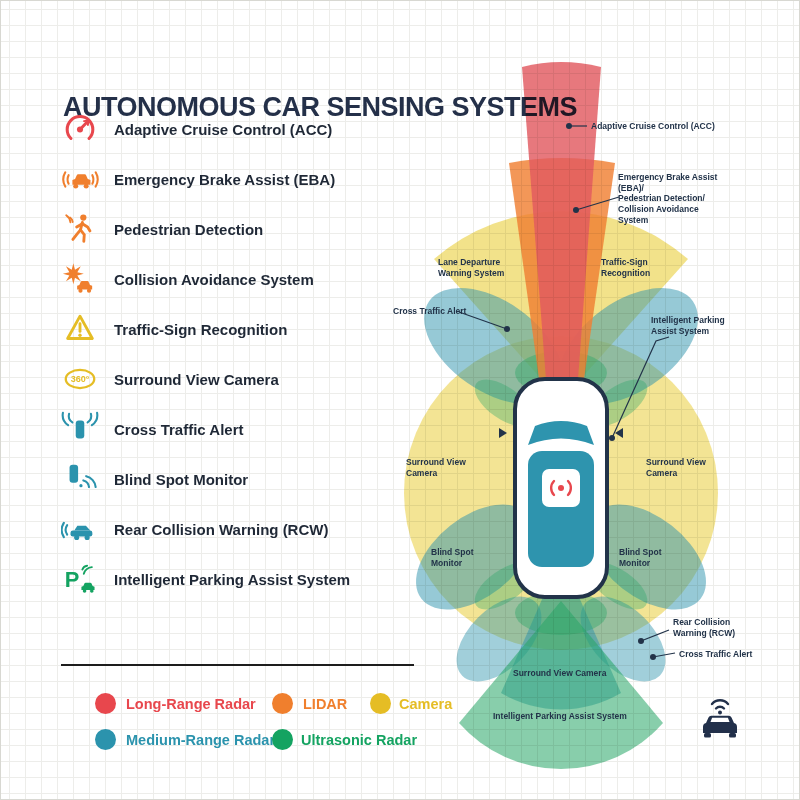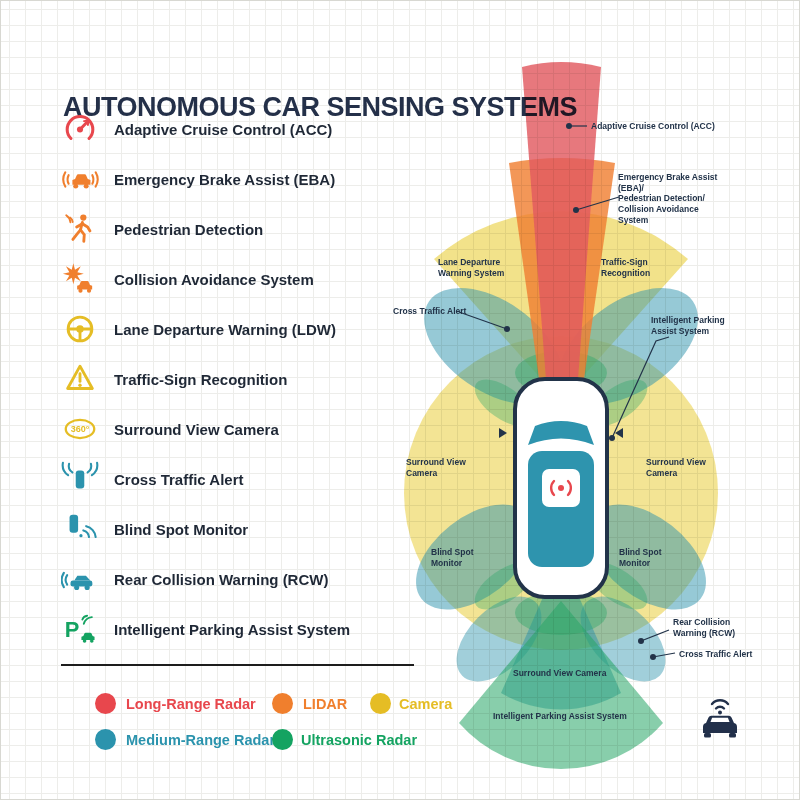--- a/index.html
+++ b/index.html
@@ -91,32 +91,20 @@
         <polygon fill="currentColor" points="13,3.5 14.7,10.3 20.8,6.7 17.2,12.8 24,14.5 17.2,16.2 20.8,22.3 14.7,18.7 13,25.5 11.3,18.7 5.2,22.3 8.8,16.2 2,14.5 8.8,12.8 5.2,6.7 11.3,10.3"></polygon>
         <g fill="currentColor">
           <path d="M17 31 v-4 l2.3-0.8 1.5-3.2 a1.3 1.3 0 0 1 1.2-0.8 h5.8 a1.3 1.3 0 0 1 1.2 0.8 l1.5 3.2 2.3 0.8 v4 z"></path>
           <circle cx="20.5" cy="32.3" r="2.2"></circle>
             <circle cx="29.5" cy="32.3" r="2.2"></circle>
         </g>
       </svg>
       <span class="label">Collision Avoidance System</span>
     </div>
 
-    <div class="system-item">
-      <svg class="sicon" viewBox="0 0 40 40" style="color: rgb(229, 189, 37);">
-        <circle cx="20" cy="20" r="12.5" fill="none" stroke="currentColor" stroke-width="3"></circle>
-        <circle cx="20" cy="20" r="4" fill="currentColor"></circle>
-        <g stroke="currentColor" stroke-width="3" stroke-linecap="round">
-          <line x1="8.5" y1="20" x2="16" y2="20"></line>
-            <line x1="24" y1="20" x2="31.5" y2="20"></line>
-          <line x1="20" y1="24" x2="20" y2="31.5"></line>
-        </g>
-      </svg>
-      <span class="label">Lane Departure Warning (LDW)</span>
-    </div>
 
     <div class="system-item">
       <svg class="sicon" viewBox="0 0 40 40" style="color: rgb(229, 189, 37);">
         <path d="M20 6.5 L33 30 H7 Z" fill="none" stroke="currentColor" stroke-width="3" stroke-linejoin="round"></path>
         <line x1="20" y1="14.5" x2="20" y2="22.5" stroke="currentColor" stroke-width="3" stroke-linecap="round"></line>
         <circle cx="20" cy="26.5" r="1.8" fill="currentColor"></circle>
       </svg>
       <span class="label">Traffic-Sign Recognition</span>
     </div>
 

